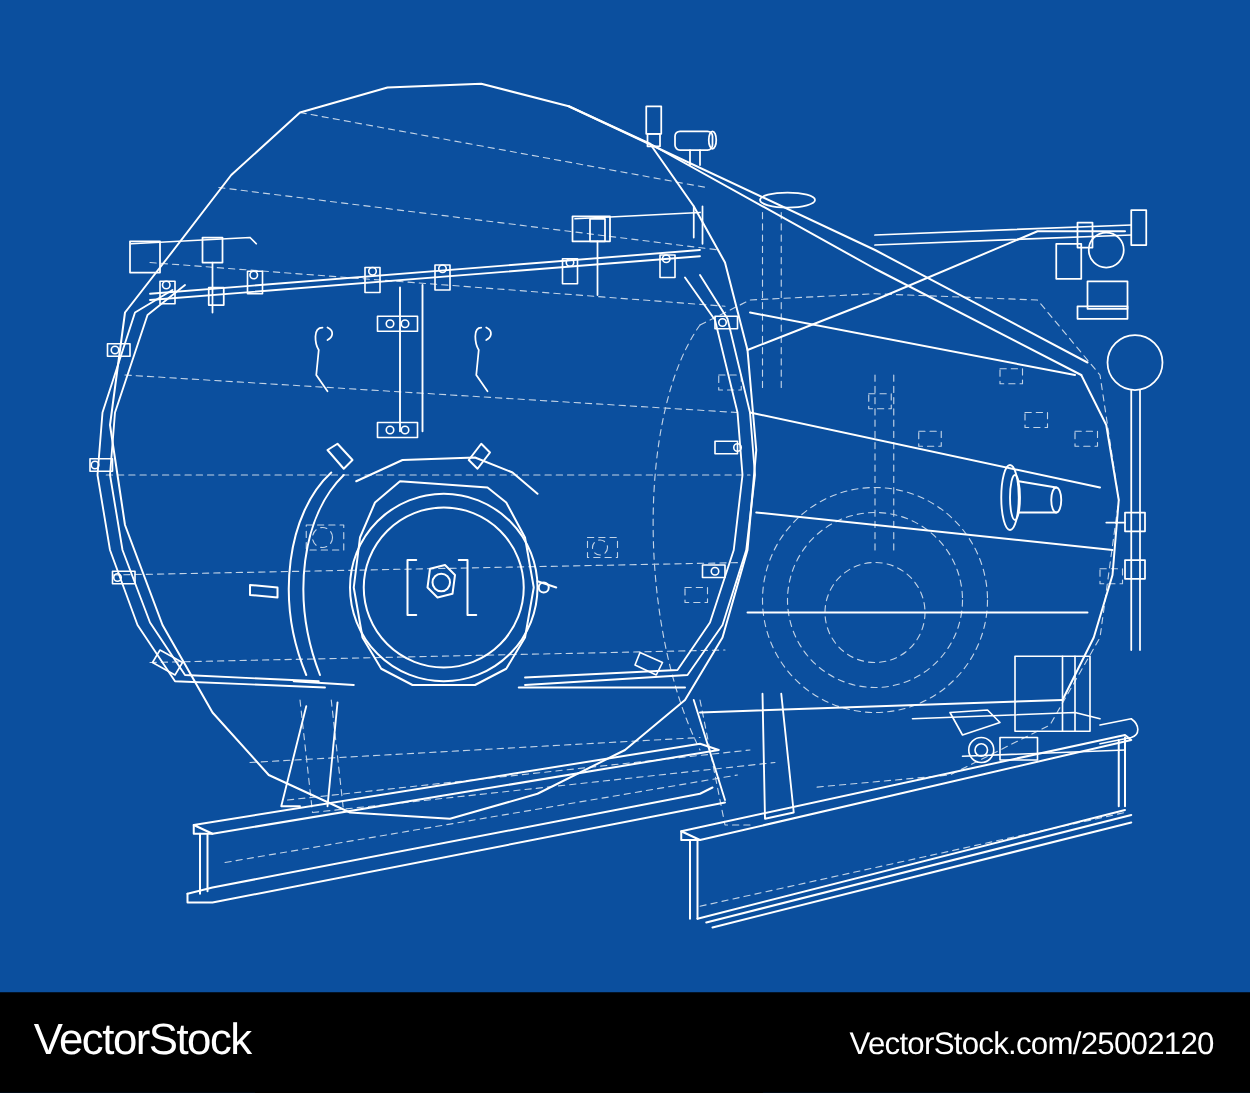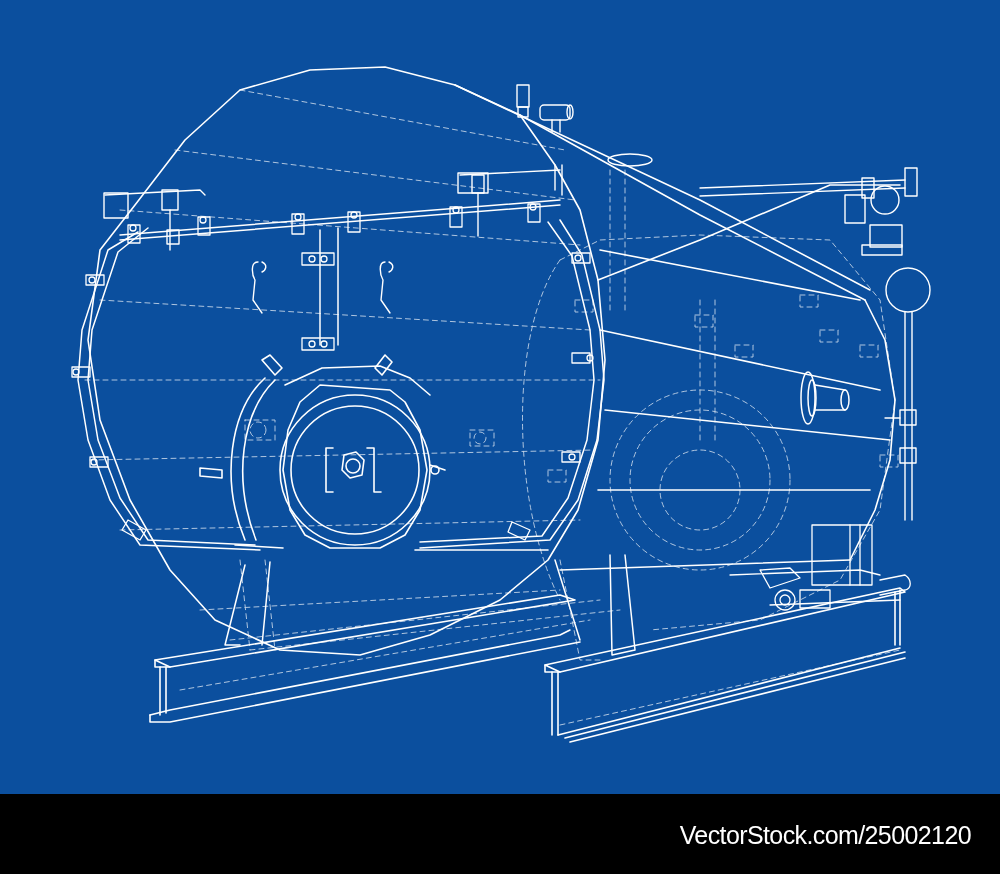--- a/index.html
+++ b/index.html
@@ -276,14 +276,15 @@
       <path d="M552 672 L552 735 M558 672 L558 735"></path>
       <path d="M558 735 L900 648"></path>
       <path d="M565 738 L905 652"></path>
       <path d="M570 742 L905 658"></path>
       <path d="M895 592 L895 645 M900 590 L900 645"></path>
     </g>
   </svg>
 </div>
 
 <div class="banner">
+  <div class="brand">VectorStock</div>
   <div class="image-id">VectorStock.com/25002120</div>
 </div>
 
 </body></html>

